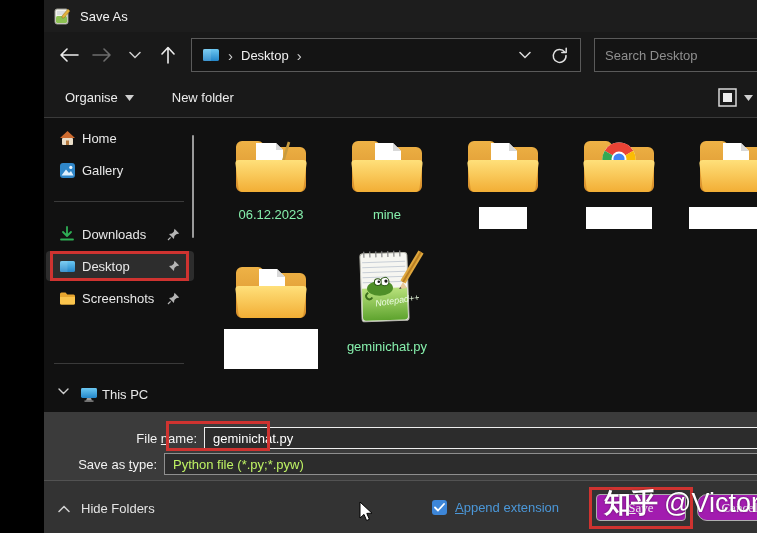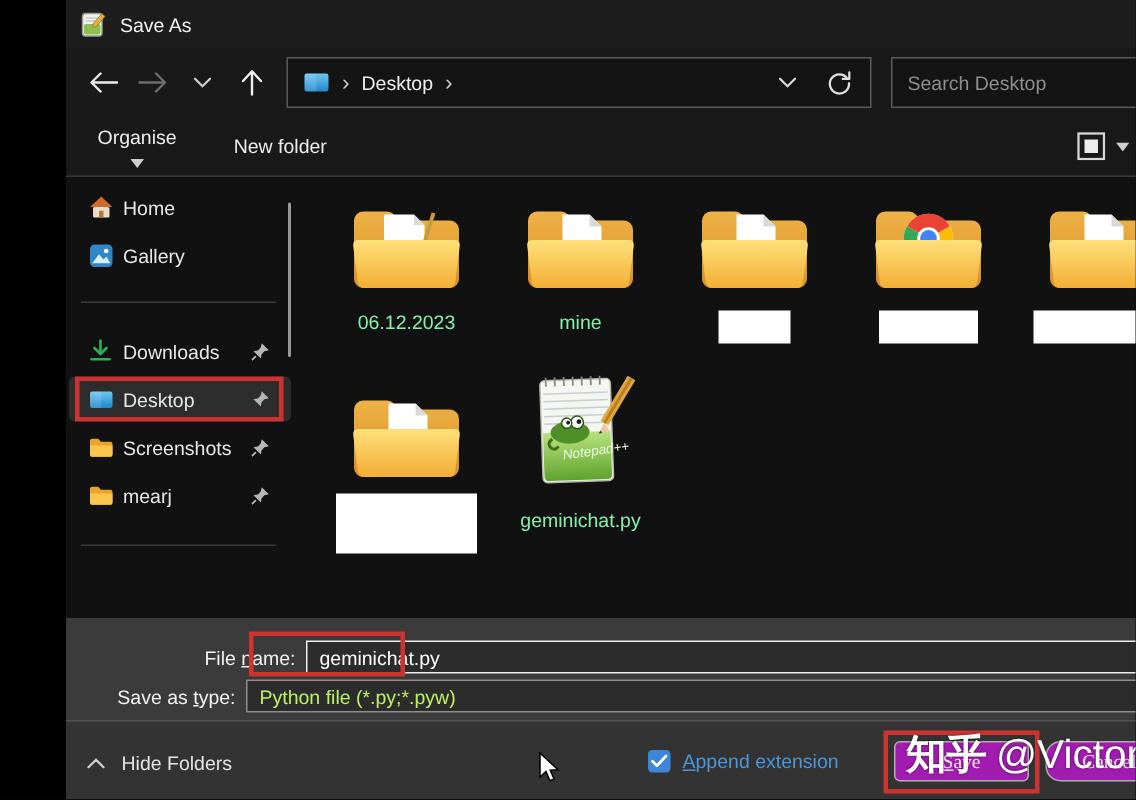--- a/index.html
+++ b/index.html
@@ -20,21 +20,21 @@
   .crumb-sep { color:#cfcfcf; font-size:15px; margin:0 8px; }
   .crumb-text { color:#f0f0f0; }
   .addr-right { margin-left:auto; display:flex; align-items:center; gap:20px; padding-right:2px; }
   .searchbox { margin-left:13px; width:200px; height:34px; border:1px solid #5a5a5a; background:#141414; display:flex; align-items:center; padding:0 10px; }
   .searchbox input { flex:1; background:transparent; border:none; outline:none; color:#86efac; font-size:13px; font-family:inherit; }
   .searchbox input::placeholder { color:#8f8f8f; }
 
   
   .commandbar { position:absolute; top:78px; left:0; right:0; height:40px; background:#191919; border-bottom:1px solid #3a3a3a; display:flex; align-items:center; }
   .cmd-item { display:flex; align-items:center; gap:7px; color:#ececec; }
-  .cmd-organise { margin-left:21px;flex-direction:column; }
+  .cmd-organise { margin-left:21px; }
   .cmd-newfolder { margin-left:38px; }
   .cmd-right { margin-left:auto; display:flex; align-items:center; gap:14px; margin-right:16px; }
   .help-circle { width:18px; height:18px; border-radius:50%; background:#2b7cd3; color:#fff; font-size:12px; font-weight:bold; display:flex; align-items:center; justify-content:center; }
 
   
   .body { position:absolute; top:118px; left:0; right:0; height:294px; background:#111111; }
 
   
   .sidebar { position:absolute; left:0; top:0; width:155px; height:100%; }
   .side-item { position:absolute; left:2px; width:148px; height:30px; display:flex; align-items:center; padding-left:36px; gap:11px; border-radius:4px; color:#e8e8e8; }
@@ -269,36 +269,36 @@
               <path d="M1 6 H16 v6 a1.5 1.5 0 0 1-1.5 1.5 h-12 A1.5 1.5 0 0 1 1 12 Z" fill="#fbc54d"></path>
             </svg>
         </span>
         <span>Screenshots</span>
         <svg class="pin" viewBox="0 0 13 13">
             <path d="M7.5 .8 L12.2 5.5 L9.3 6.2 L7.4 8.1 L6.9 11 L2 6.1 L4.9 5.6 L6.8 3.7 Z" fill="#b5b5b5"></path>
             <line x1="1" y1="12" x2="3.6" y2="9.4" stroke="#b5b5b5" stroke-width="1.2"></line>
           </svg>
       </div>
 
-      <div class="side-item" style="top:197px">
-        <span class="s-ico">
-          <svg width="17" height="14" viewBox="0 0 17 14">
-              <path d="M1 3 a1.5 1.5 0 0 1 1.5-1.5 h4 l1.8 2 H14.5 a1.5 1.5 0 0 1 1.5 1.5 v7 a1.5 1.5 0 0 1-1.5 1.5 h-12 A1.5 1.5 0 0 1 1 12 Z" fill="#e8a62f"></path>
-              <path d="M1 6 H16 v6 a1.5 1.5 0 0 1-1.5 1.5 h-12 A1.5 1.5 0 0 1 1 12 Z" fill="#fbc54d"></path>
+
+      <div class="side-div" style="top:245px"></div>
+
+      <div class="side-item" style="top:261px">
+        <svg class="expander" style="left:12px; position:absolute;" width="11" height="7" viewBox="0 0 11 7">
+            <path d="M1 1 L5.5 5.5 L10 1" stroke="#cfcfcf" stroke-width="1.4" fill="none" stroke-linecap="round"></path>
+          </svg>
+        <span class="s-ico" style="left:34px">
+          <svg width="18" height="15" viewBox="0 0 18 15">
+              <rect x="1" y="1" width="16" height="10" rx="1.4" fill="url(#gScr)"></rect>
+              <path d="M7 11 h4 l1 2.5 H6 Z" fill="#9a9a9a"></path>
+              <rect x="4.5" y="13.5" width="9" height="1.2" fill="#9a9a9a"></rect>
             </svg>
         </span>
-        <span>mearj</span>
-        <svg class="pin" viewBox="0 0 13 13">
-            <path d="M7.5 .8 L12.2 5.5 L9.3 6.2 L7.4 8.1 L6.9 11 L2 6.1 L4.9 5.6 L6.8 3.7 Z" fill="#b5b5b5"></path>
-            <line x1="1" y1="12" x2="3.6" y2="9.4" stroke="#b5b5b5" stroke-width="1.2"></line>
-          </svg>
-      </div>
-
-      <div class="side-div" style="top:245px"></div>
-
+        <span style="margin-left:20px">This PC</span>
+      </div>
 
       <div class="side-scroll"></div>
       <div class="anno anno-desktop"></div>
     </div>
 
     <div class="filegrid">
 
       <div class="tile t1">
         <div class="icon-wrap">
           <svg width="78" height="64" viewBox="0 0 78 64">

